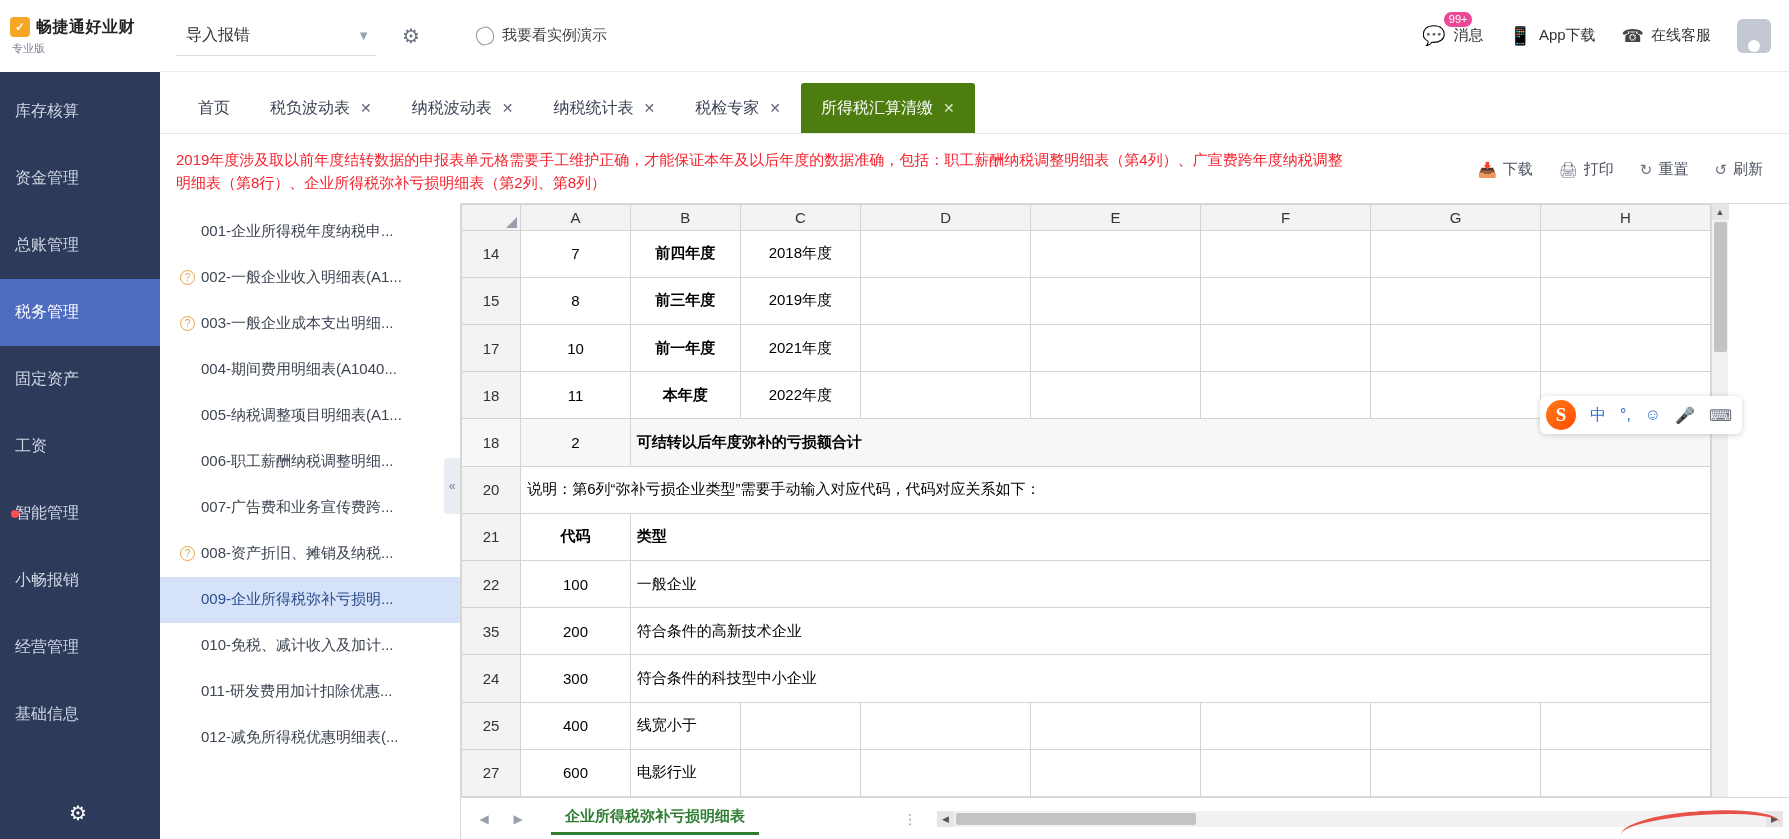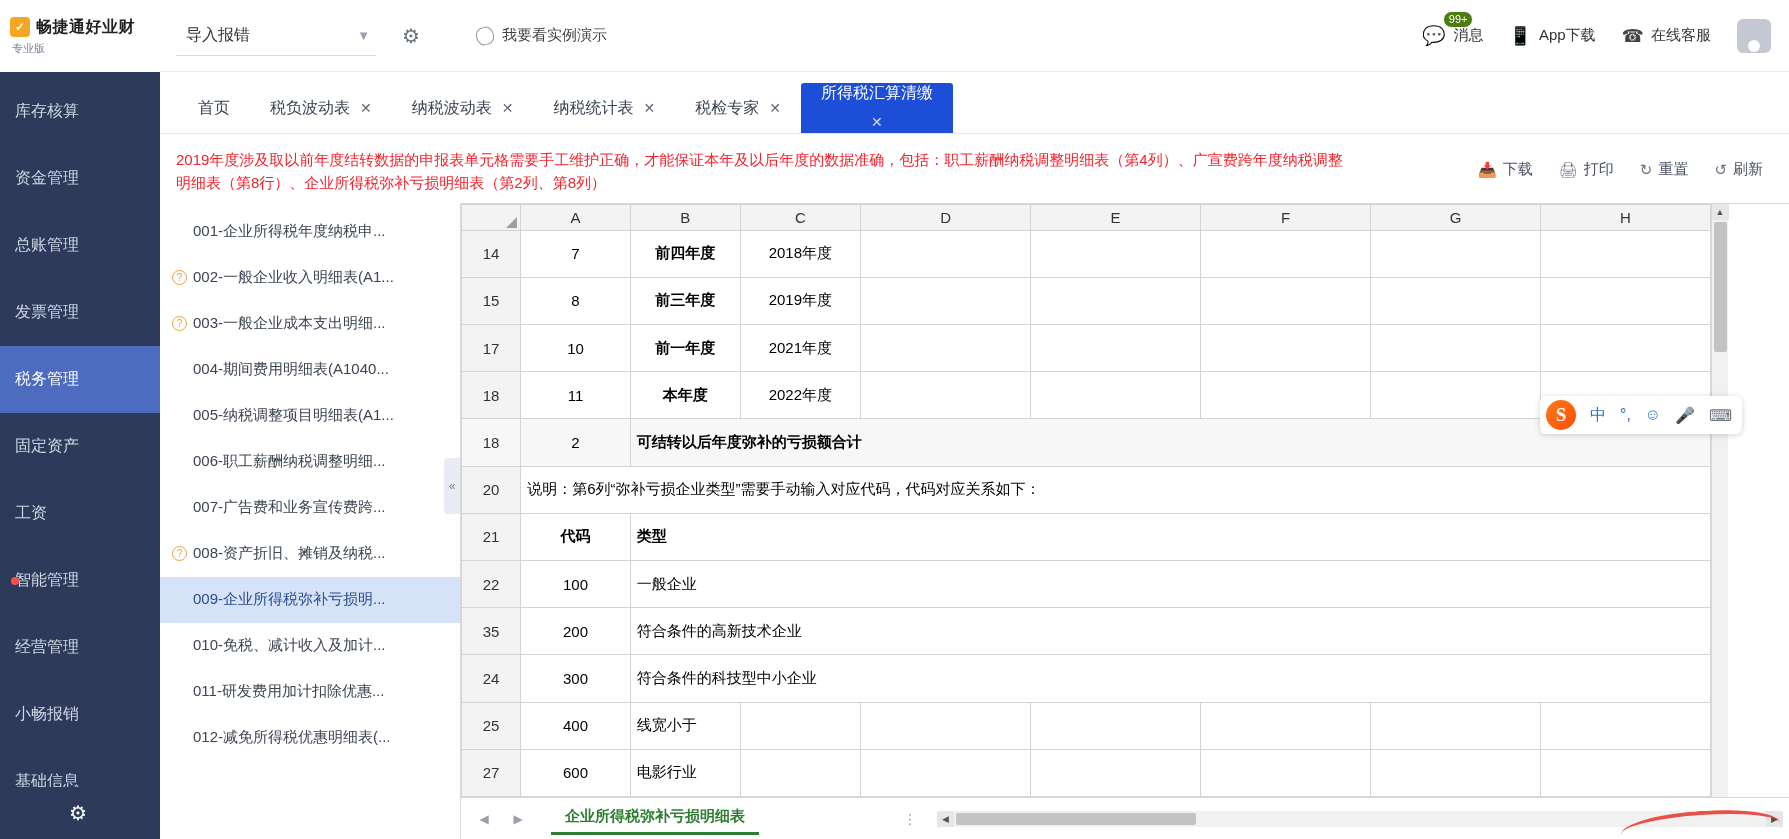--- a/index.html
+++ b/index.html
@@ -130,21 +130,21 @@
     align-items: center;
     gap: 26px;
   }
   .top-right-item {
     display: flex; align-items: center; gap: 7px;
     font-size: 15px; color: #333; cursor: pointer; position: relative;
   }
   .badge {
     position: absolute;
     top: -13px; left: 20px;
-    background: #4d7c0f;
+    background: #ec4899;
     color: #fff;
     font-size: 11px;
     border-radius: 9px;
     padding: 1px 5px;
     line-height: 13px;
     border: 1px solid #fff;
   }
   .avatar {
     width: 34px; height: 34px; border-radius: 6px;
     background: #c3c8d2;
@@ -169,23 +169,22 @@
     display: flex;
     align-items: center;
     gap: 10px;
     padding: 0 20px;
     font-size: 16px;
     color: #3a4253;
     cursor: pointer;
     border-radius: 3px 3px 0 0;
   }
   .tab.active {
-    background: #1d4ed8;
+    background: #4d7c0f;
     color: #fff;
-    flex-direction: column;
   }
   .tab .x { font-size: 14px; opacity: .8; }
 
   
   .content {
     flex: 1;
     display: flex;
     flex-direction: column;
     min-height: 0;
     background: #fff;
@@ -230,21 +229,21 @@
     padding-top: 6px;
     position: relative;
     overflow: hidden;
     background: #fff;
   }
   .form-item {
     height: 46px;
     display: flex;
     align-items: center;
     gap: 6px;
-    padding-left: 12px;
+    padding-left: 20px;
     font-size: 15px;
     color: #3d4椒;
     color: #3d4452;
     cursor: pointer;
     white-space: nowrap;
     overflow: hidden;
   }
   .form-item.selected {
     background: #d5e2f7;
     color: #2a4d8f;
@@ -430,41 +429,38 @@
     <div class="nav">
       <div class="nav-item">
           <span>库存核算</span>
         </div>
       <div class="nav-item">
           <span>资金管理</span>
         </div>
       <div class="nav-item">
           <span>总账管理</span>
         </div>
-      <div class="nav-item">
-          <span>发票管理</span>
-        </div>
       <div class="nav-item active">
           <span>税务管理</span>
         </div>
       <div class="nav-item">
           <span>固定资产</span>
         </div>
       <div class="nav-item">
           <span>工资</span>
         </div>
       <div class="nav-item">
           <span class="dot"></span>
           <span>智能管理</span>
         </div>
       <div class="nav-item">
+          <span>小畅报销</span>
+        </div>
+      <div class="nav-item">
           <span>经营管理</span>
-        </div>
-      <div class="nav-item">
-          <span>小畅报销</span>
         </div>
       <div class="nav-item">
           <span>基础信息</span>
         </div>
     </div>
     <div class="nav-bottom">
       <span class="gear">⚙</span>
     </div>
   </div>
 

